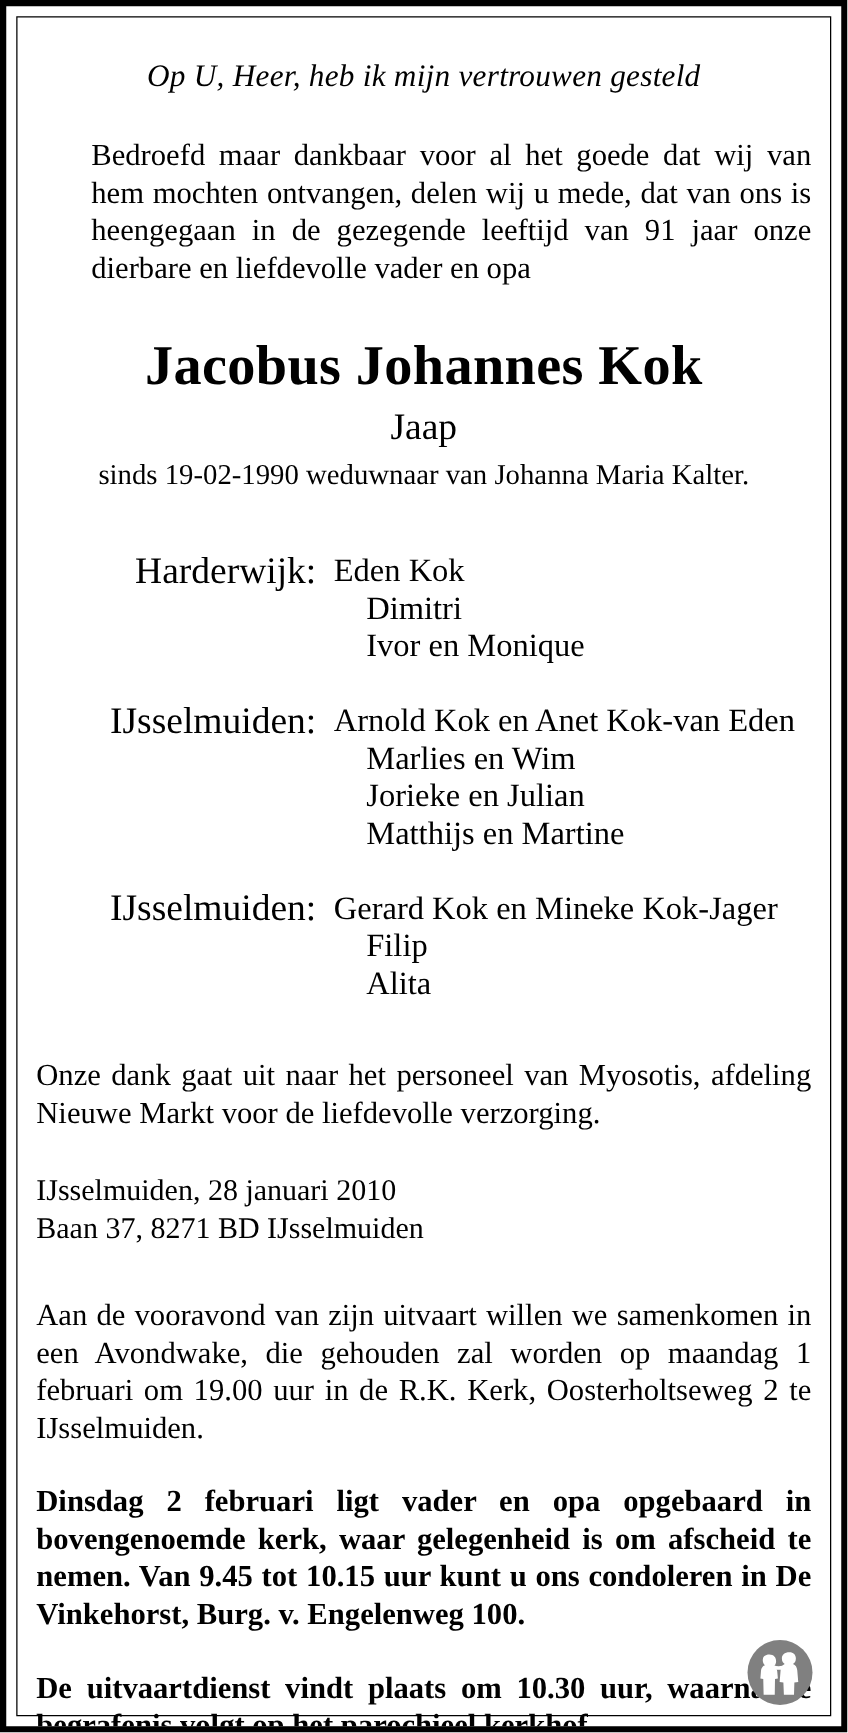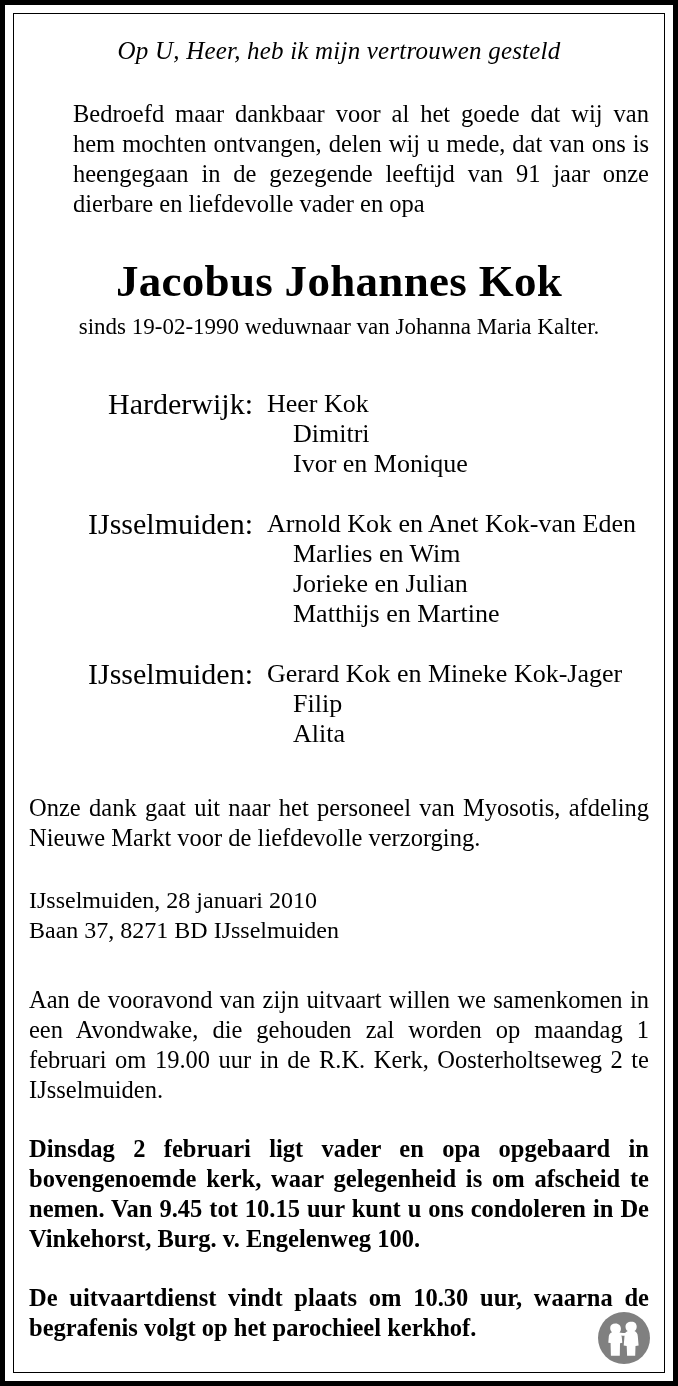--- a/index.html
+++ b/index.html
@@ -30,21 +30,21 @@
     bottom: 8px;
     border: 1px solid #000000;
     pointer-events: none;
   }
   .content {
     position: absolute;
     left: 0;
     top: 0;
     right: 0;
     bottom: 0;
-    padding: 22px 24px 10px 24px;
+    padding: 33px 24px 10px 24px;
     box-sizing: border-box;
   }
 
   .verse {
     font-style: italic;
     font-size: 25px;
     line-height: 32px;
     text-align: center;
     margin: 8px 0 0 0;
     letter-spacing: 0.2px;
@@ -151,28 +151,29 @@
 <div class="card">
   <div class="inner-rule"></div>
 
   <div class="content">
 
     <div class="verse">Op U, Heer, heb ik mijn vertrouwen gesteld</div>
 
     <p class="para intro">Bedroefd maar dankbaar voor al het goede dat wij van hem mochten ontvangen, delen wij u mede, dat van ons is heengegaan in de gezegende leeftijd van 91 jaar onze dierbare en liefdevolle vader en opa</p>
 
     <div class="deceased-name">Jacobus Johannes Kok</div>
+    <div class="nickname">Jaap</div>
     <div class="widower">sinds 19-02-1990 weduwnaar van Johanna Maria Kalter.</div>
 
     <div class="family">
 
       <div class="family-group">
         <div class="family-place">Harderwijk:</div>
         <div class="family-names">
-          <div class="name-line">Heer Kok</div>
+          <div class="name-line">Eden Kok</div>
           <div class="name-line sub">Dimitri</div>
           <div class="name-line sub">Ivor en Monique</div>
         </div>
       </div>
 
       <div class="family-group">
         <div class="family-place">IJsselmuiden:</div>
         <div class="family-names">
           <div class="name-line">Arnold Kok en Anet Kok-van Eden</div>
           <div class="name-line sub">Marlies en Wim</div>

